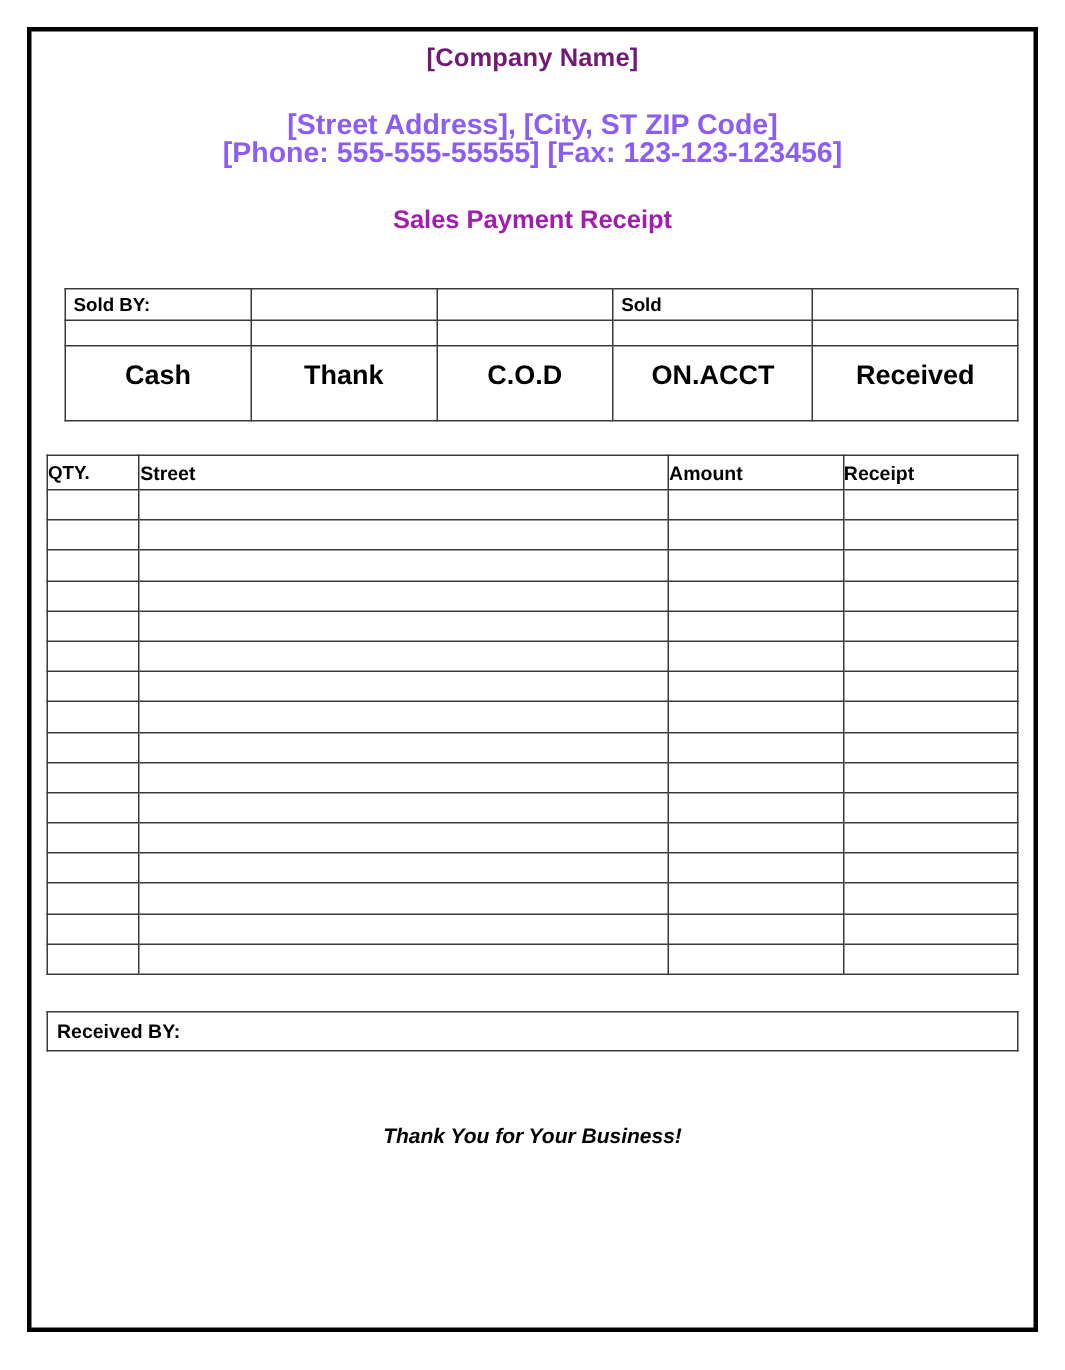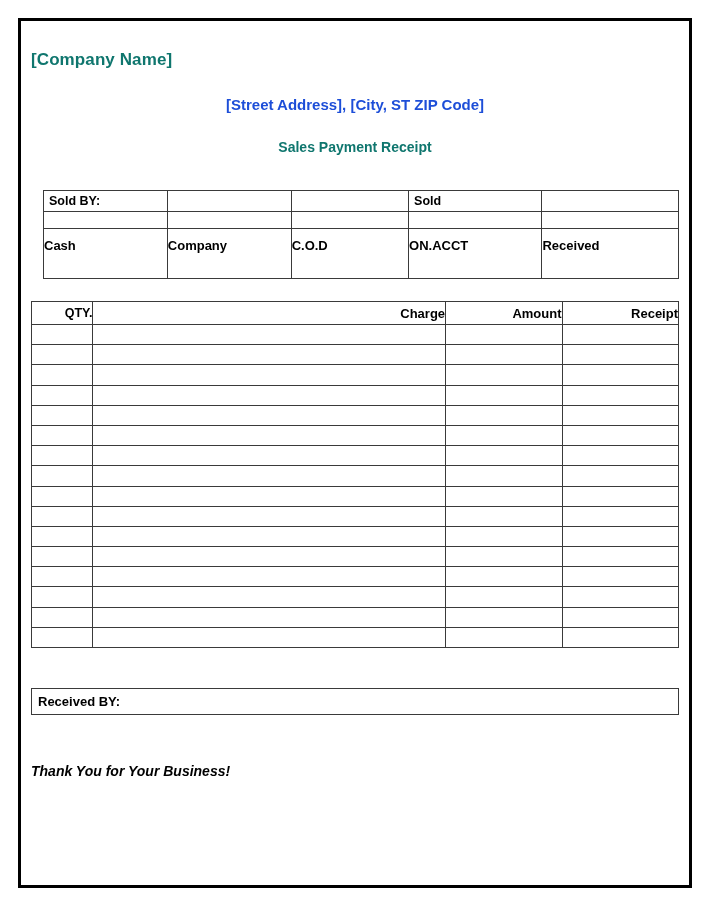--- a/index.html
+++ b/index.html
@@ -30,43 +30,43 @@
   .inner {
     padding: 0 10px;
     box-sizing: border-box;
     width: 100%;
     height: 100%;
     position: relative;
   }
 
   
   .company-name {
-    text-align: left;
-    color: #0f766e;
+    text-align: center;
+    color: #701a75;
     font-weight: bold;
     font-size: 17px;
     letter-spacing: 0.1px;
-    margin-top: 29px;
+    margin-top: 8px;
   }
 
   .contact-block {
     text-align: center;
-    color: #1d4ed8;
-    font-weight: bold;
-    font-size: 15px;
+    color: #8b5cf6;
+    font-weight: bold;
+    font-size: 19px;
     line-height: 19px;
     margin-top: 25px;
   }
   .contact-line { display: block; }
 
   .doc-title {
     text-align: center;
-    color: #0f766e;
-    font-weight: bold;
-    font-size: 14px;
+    color: #a21caf;
+    font-weight: bold;
+    font-size: 17px;
     margin-top: 25px;
   }
 
   
   table.grid {
     border-collapse: collapse;
     width: 100%;
     table-layout: fixed;
   }
   table.grid td {
@@ -80,69 +80,71 @@
     background: #ffffff;
   }
 
   
   .info-wrap { margin-top: 35px; padding-left: 12px; }
   table.info td { height: 20px; }
   table.info td.label { font-size: 12.5px; }
   table.info tr.blank td { height: 16px; }
   table.info tr.methods td {
     height: 40px;
+    text-align: center;
     padding: 0;
     vertical-align: top;
     padding-top: 9px;
-    font-size: 13px;
+    font-size: 18px;
   }
 
   
   .items-wrap { margin-top: 22px; }
   table.items td {
     height: 19px;
     padding: 0;
   }
   table.items tr.head td {
-    text-align: right;
+    text-align: left;
     height: 22px;
     font-size: 13px;
     padding: 0;
   }
   table.items tr.head td.qty { font-size: 12.5px; }
   table.items tr.row td { height: 19.2px; }
 
   
-  .received-wrap { margin-top: 40px; }
+  .received-wrap { margin-top: 24px; }
   table.received td {
     height: 25px;
     font-size: 13px;
     padding-left: 6px;
   }
 
   
   .thanks {
-    text-align: left;
+    text-align: center;
     font-weight: bold;
     font-style: italic;
     font-size: 14px;
     color: #000000;
     margin-top: 48px;
   }
 </style>
 </head>
 <body>
 
 <div class="page">
   <div class="inner">
 
     <div class="company-name">[Company Name]</div>
 
     <div class="contact-block">
       <span class="contact-line">[Street Address], [City, ST ZIP Code]</span>
+      <span class="contact-line">[Phone: 555-555-55555] [Fax: 123-123-123456]</span>
     </div>
 
     <div class="doc-title">Sales Payment Receipt</div>
 
     <div class="info-wrap">
       <table class="grid info">
         <colgroup>
           <col style="width:19.5%">
           <col style="width:19.5%">
           <col style="width:18.5%">
@@ -159,41 +161,41 @@
           </tr>
           <tr class="blank">
             <td></td>
             <td></td>
             <td></td>
             <td></td>
             <td></td>
           </tr>
           <tr class="methods">
             <td>Cash</td>
-            <td>Company</td>
+            <td>Thank</td>
             <td>C.O.D</td>
             <td>ON.ACCT</td>
             <td>Received</td>
           </tr>
         </tbody>
       </table>
     </div>
 
     <div class="items-wrap">
       <table class="grid items">
         <colgroup>
           <col style="width:9.5%">
           <col style="width:54.5%">
           <col style="width:18%">
           <col style="width:18%">
         </colgroup>
         <tbody>
           <tr class="head">
             <td class="qty">QTY.</td>
-            <td>Charge</td>
+            <td>Street</td>
             <td>Amount</td>
             <td>Receipt</td>
           </tr>
         </tbody>
         <tbody id="items-body">
             <tr class="row">
               <td></td>
               <td></td>
               <td></td>
               <td></td>

